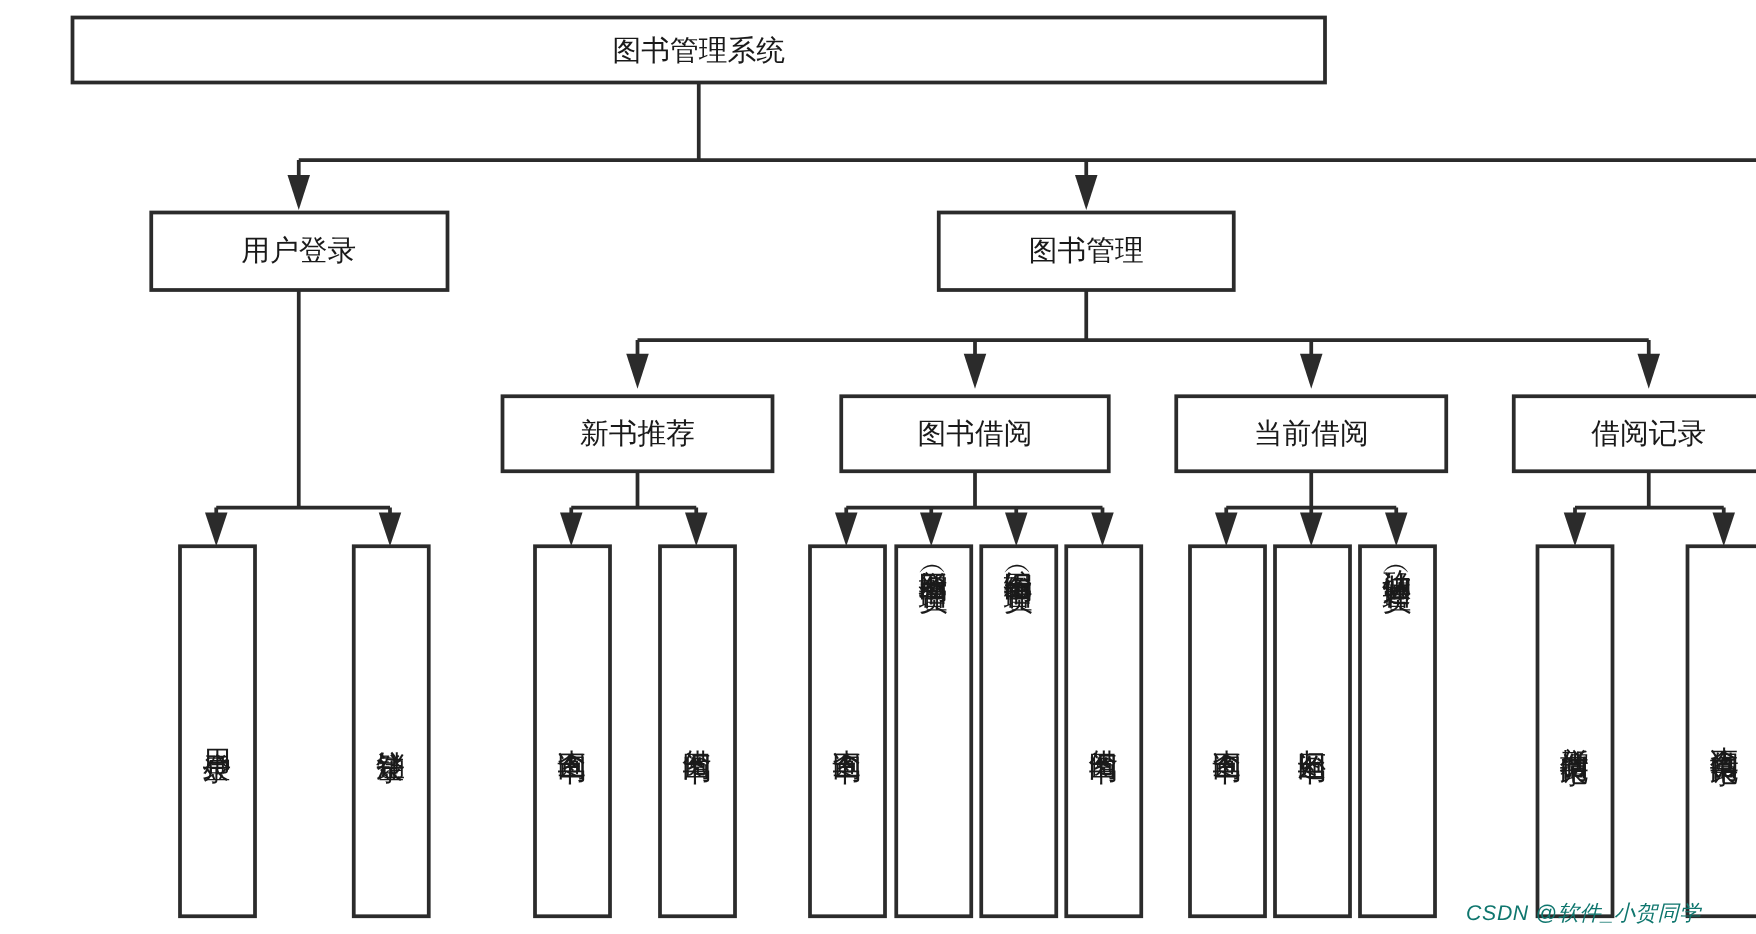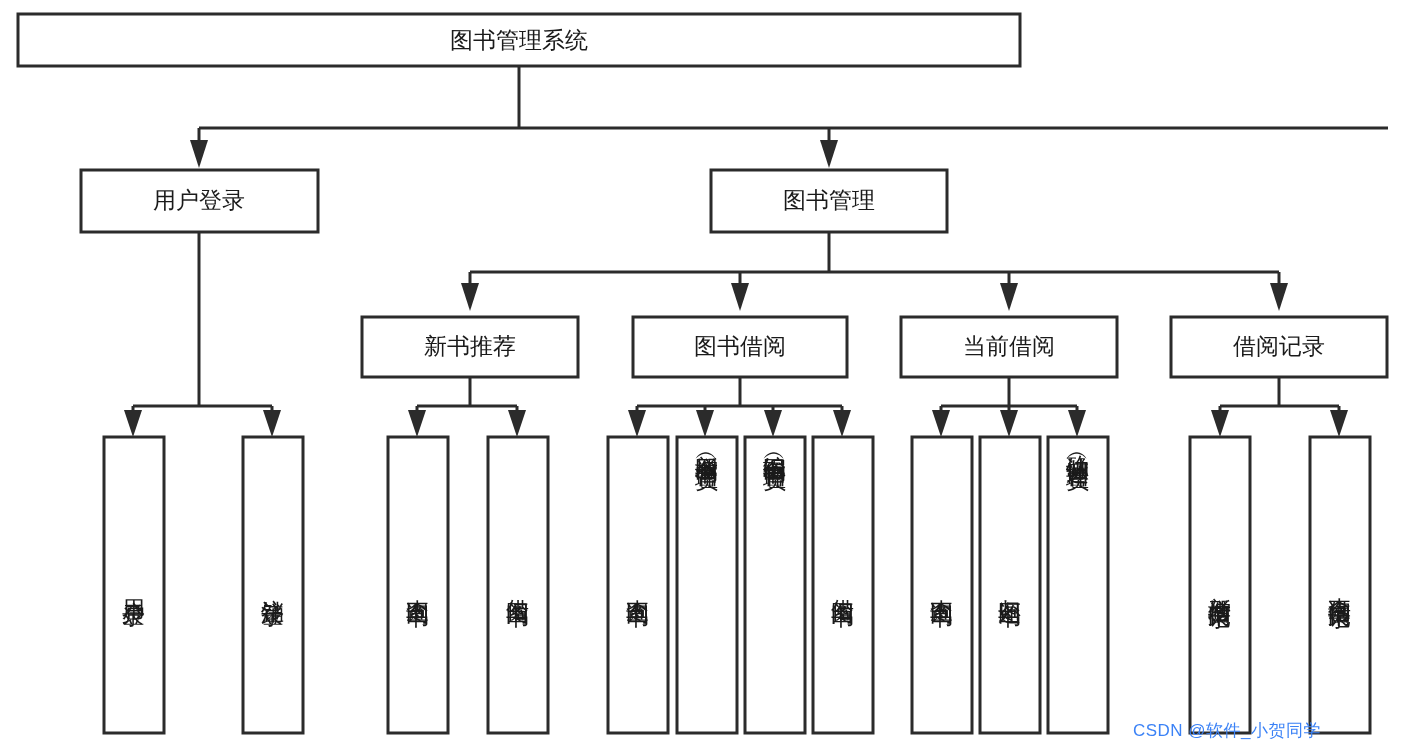--- a/index.html
+++ b/index.html
@@ -11,20 +11,21 @@
     width: 1405px;
     height: 747px;
     font-family: "Liberation Sans", "DejaVu Sans", sans-serif;
     overflow: hidden;
   }
   #diagram-root {
     position: relative;
     width: 1329px;
     height: 747px;
     background: #ffffff;
+    margin-left: 40px;
   }
   svg.diagram {
     position: absolute;
     left: 0;
     top: 0;
     width: 1405px;
     height: 747px;
     display: block;
   }
   .node-box {
@@ -65,23 +66,24 @@
     color: #1a1a1a;
     letter-spacing: 2px;
     white-space: nowrap;
   }
   .watermark {
     position: absolute;
     right: 8px;
     bottom: 5px;
     font-family: "Liberation Sans", "DejaVu Sans", sans-serif;
     font-size: 17px;
-    color: #3b82f6;
+    color: #0f766e;
     letter-spacing: 0.5px;
     white-space: nowrap;
+    font-style: italic;
   }
 </style>
 </head>
 <body>
 
 <div id="diagram-root">
 
   <svg class="diagram" viewBox="0 0 1405 747">
 
     <g>

